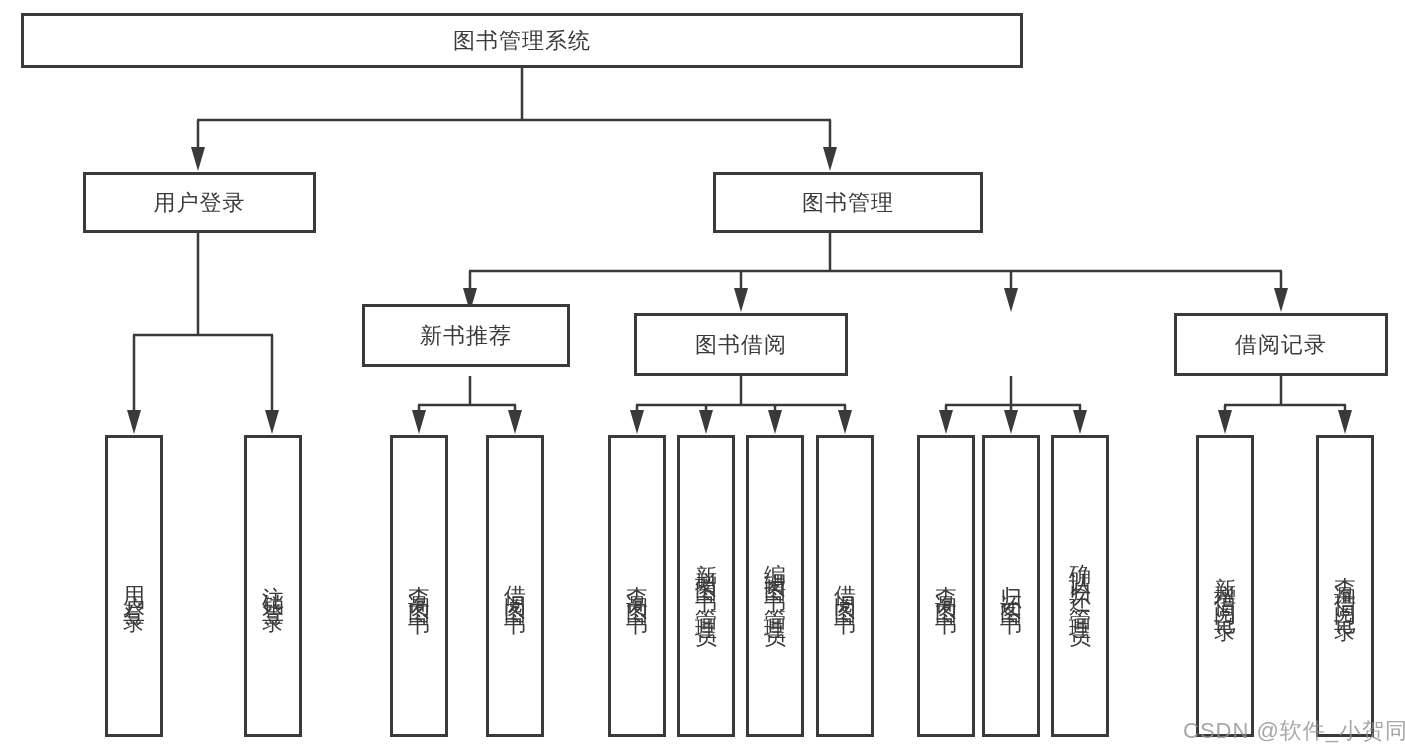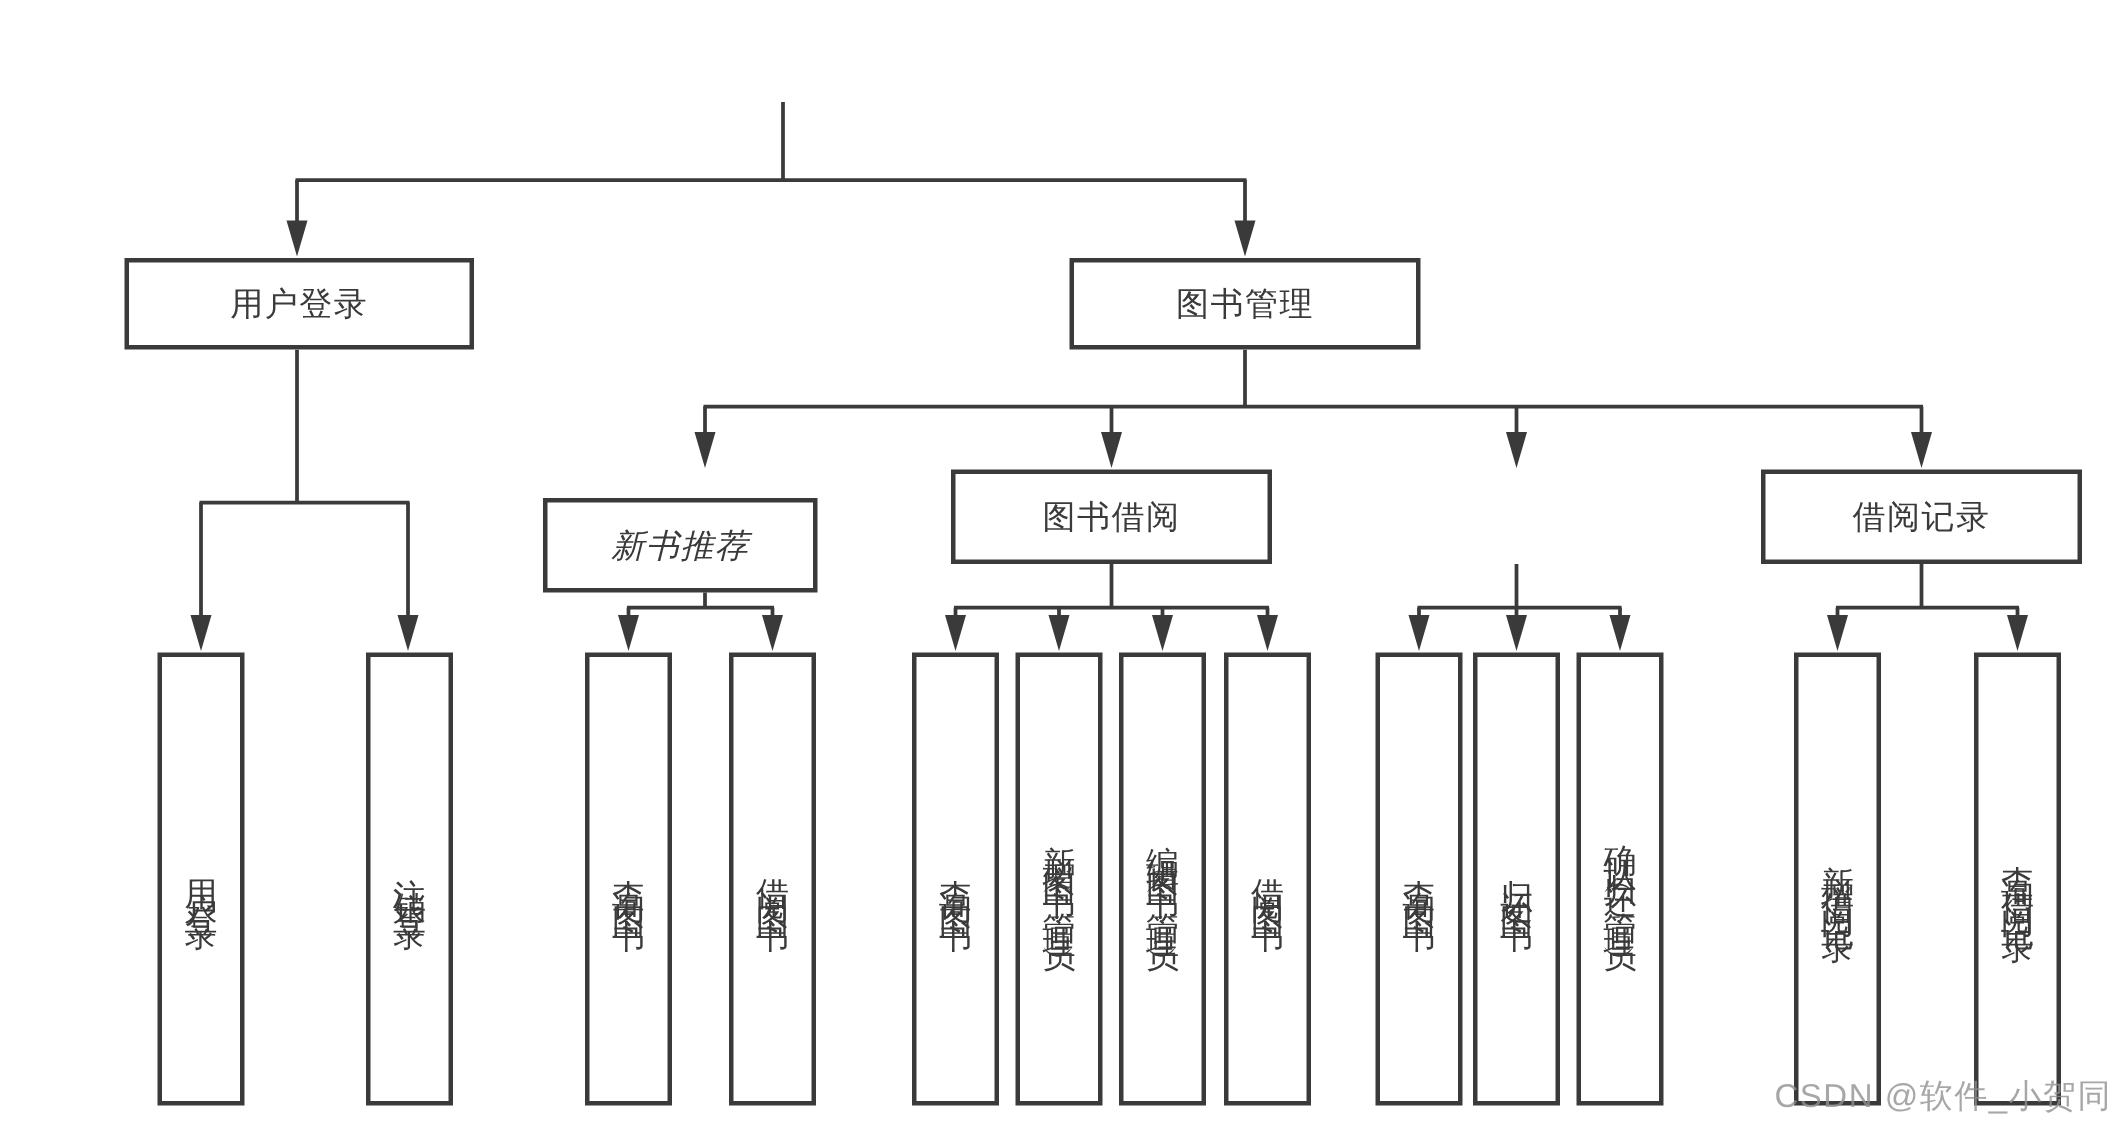--- a/index.html
+++ b/index.html
@@ -108,25 +108,26 @@
     <polygon points="1073,410 1087,410 1080,434" stroke="none"></polygon>
 
     <line x1="1281" y1="376" x2="1281" y2="405"></line>
     <line x1="1224" y1="405" x2="1346" y2="405"></line>
     <line x1="1225" y1="405" x2="1225" y2="413"></line>
     <polygon points="1218,410 1232,410 1225,434" stroke="none"></polygon>
     <line x1="1345" y1="405" x2="1345" y2="413"></line>
     <polygon points="1338,410 1352,410 1345,434" stroke="none"></polygon>
   </svg>
 
+  <div class="hbox" style="left:21px;top:13px;width:1002px;height:55px;">图书管理系统</div>
 
   <div class="hbox" style="left:83px;top:172px;width:233px;height:61px;">用户登录</div>
-  <div class="hbox" style="left:713px;top:172px;width:234px;height:61px;">图书管理</div>
+  <div class="hbox" style="left:713px;top:172px;width:270px;height:61px;">图书管理</div>
 
-  <div class="hbox" style="left:362px;top:332px;width:183px;height:63px;font-style:italic;">新书推荐</div>
+  <div class="hbox" style="left:362px;top:304px;width:208px;height:63px;">新书推荐</div>
   <div class="hbox" style="left:634px;top:313px;width:214px;height:63px;">图书借阅</div>
   <div class="hbox" style="left:1174px;top:313px;width:214px;height:63px;">借阅记录</div>
 
   <div class="vbox" style="left:105px;">
     <span>用户登录</span>
   </div>
   <div class="vbox" style="left:244px;">
     <span>注销登录</span>
   </div>
 

